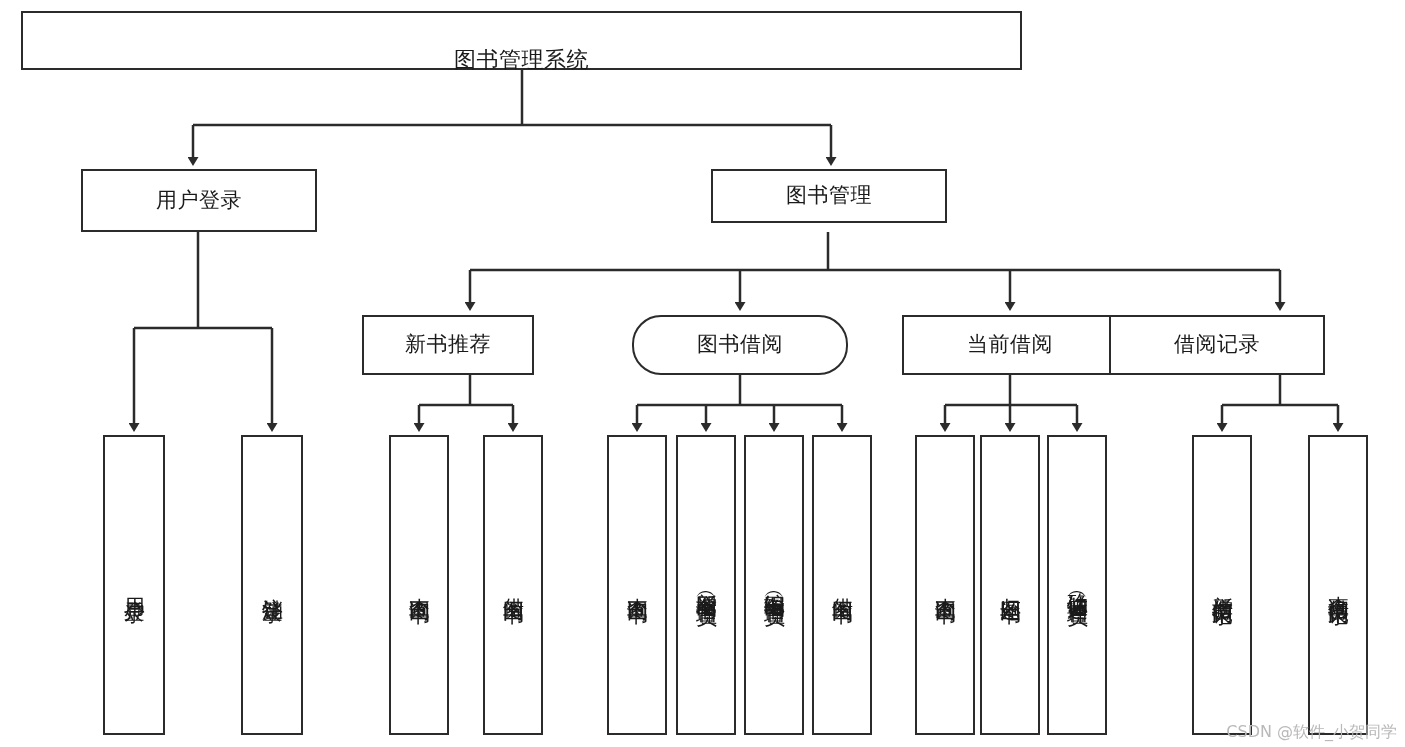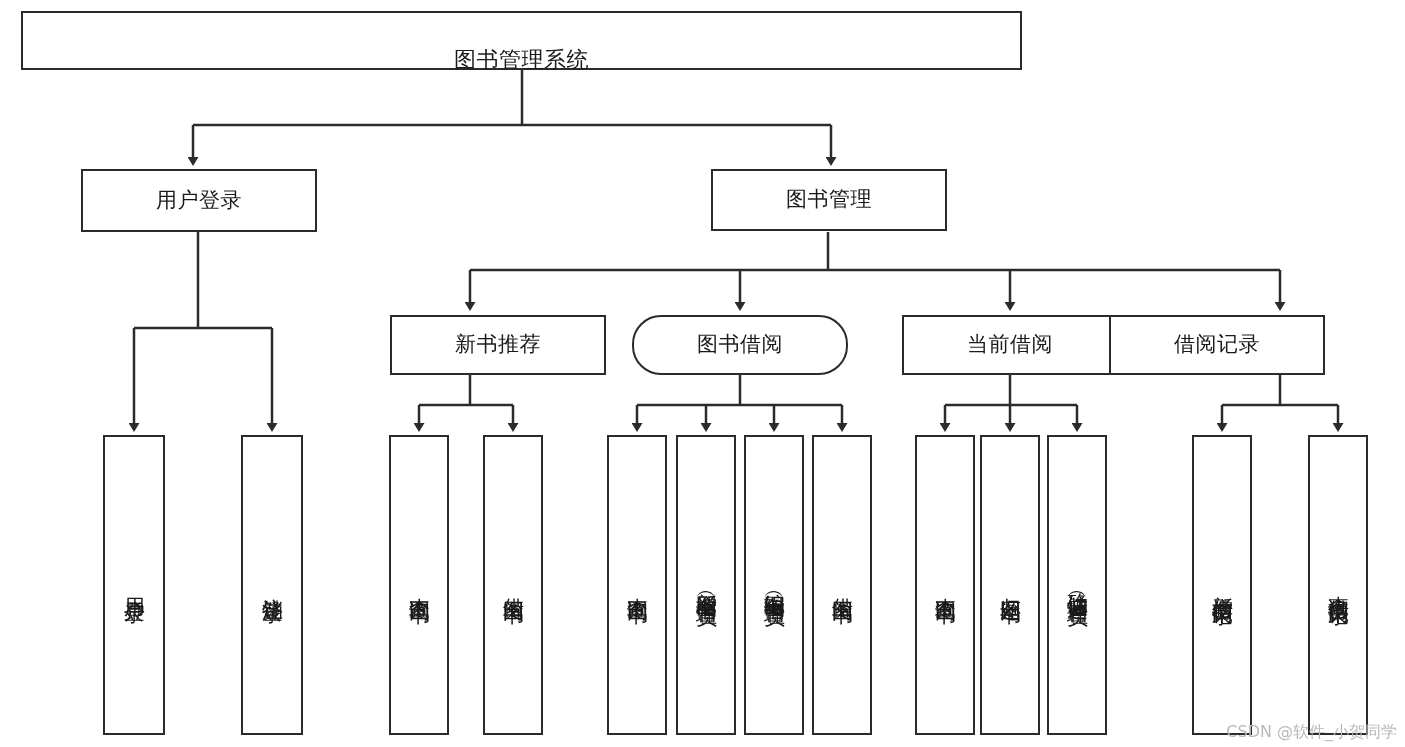--- a/index.html
+++ b/index.html
@@ -132,25 +132,25 @@
   </svg>
 
   <div class="node horiz root" style="left:21px; top:11px; width:1001px; height:59px;">
     <span class="lbl">图书管理系统</span>
   </div>
 
   <div class="node horiz" style="left:81px; top:169px; width:236px; height:63px;">
     <span class="lbl">用户登录</span>
   </div>
 
-  <div class="node horiz" style="left:711px; top:169px; width:236px; height:62px;">
+  <div class="node horiz" style="left:711px; top:169px; width:236px; height:54px;">
     <span class="lbl">图书管理</span>
   </div>
 
-  <div class="node horiz" style="left:362px; top:315px; width:216px; height:60px;margin-left:28px;">
+  <div class="node horiz" style="left:362px; top:315px; width:172px; height:60px;">
     <span class="lbl">新书推荐</span>
   </div>
 
   <div class="node horiz" style="left:632px; top:315px; width:216px; height:60px;border-radius:29px;">
     <span class="lbl">图书借阅</span>
   </div>
 
   <div class="node horiz" style="left:902px; top:315px; width:216px; height:60px;">
     <span class="lbl">当前借阅</span>
   </div>

